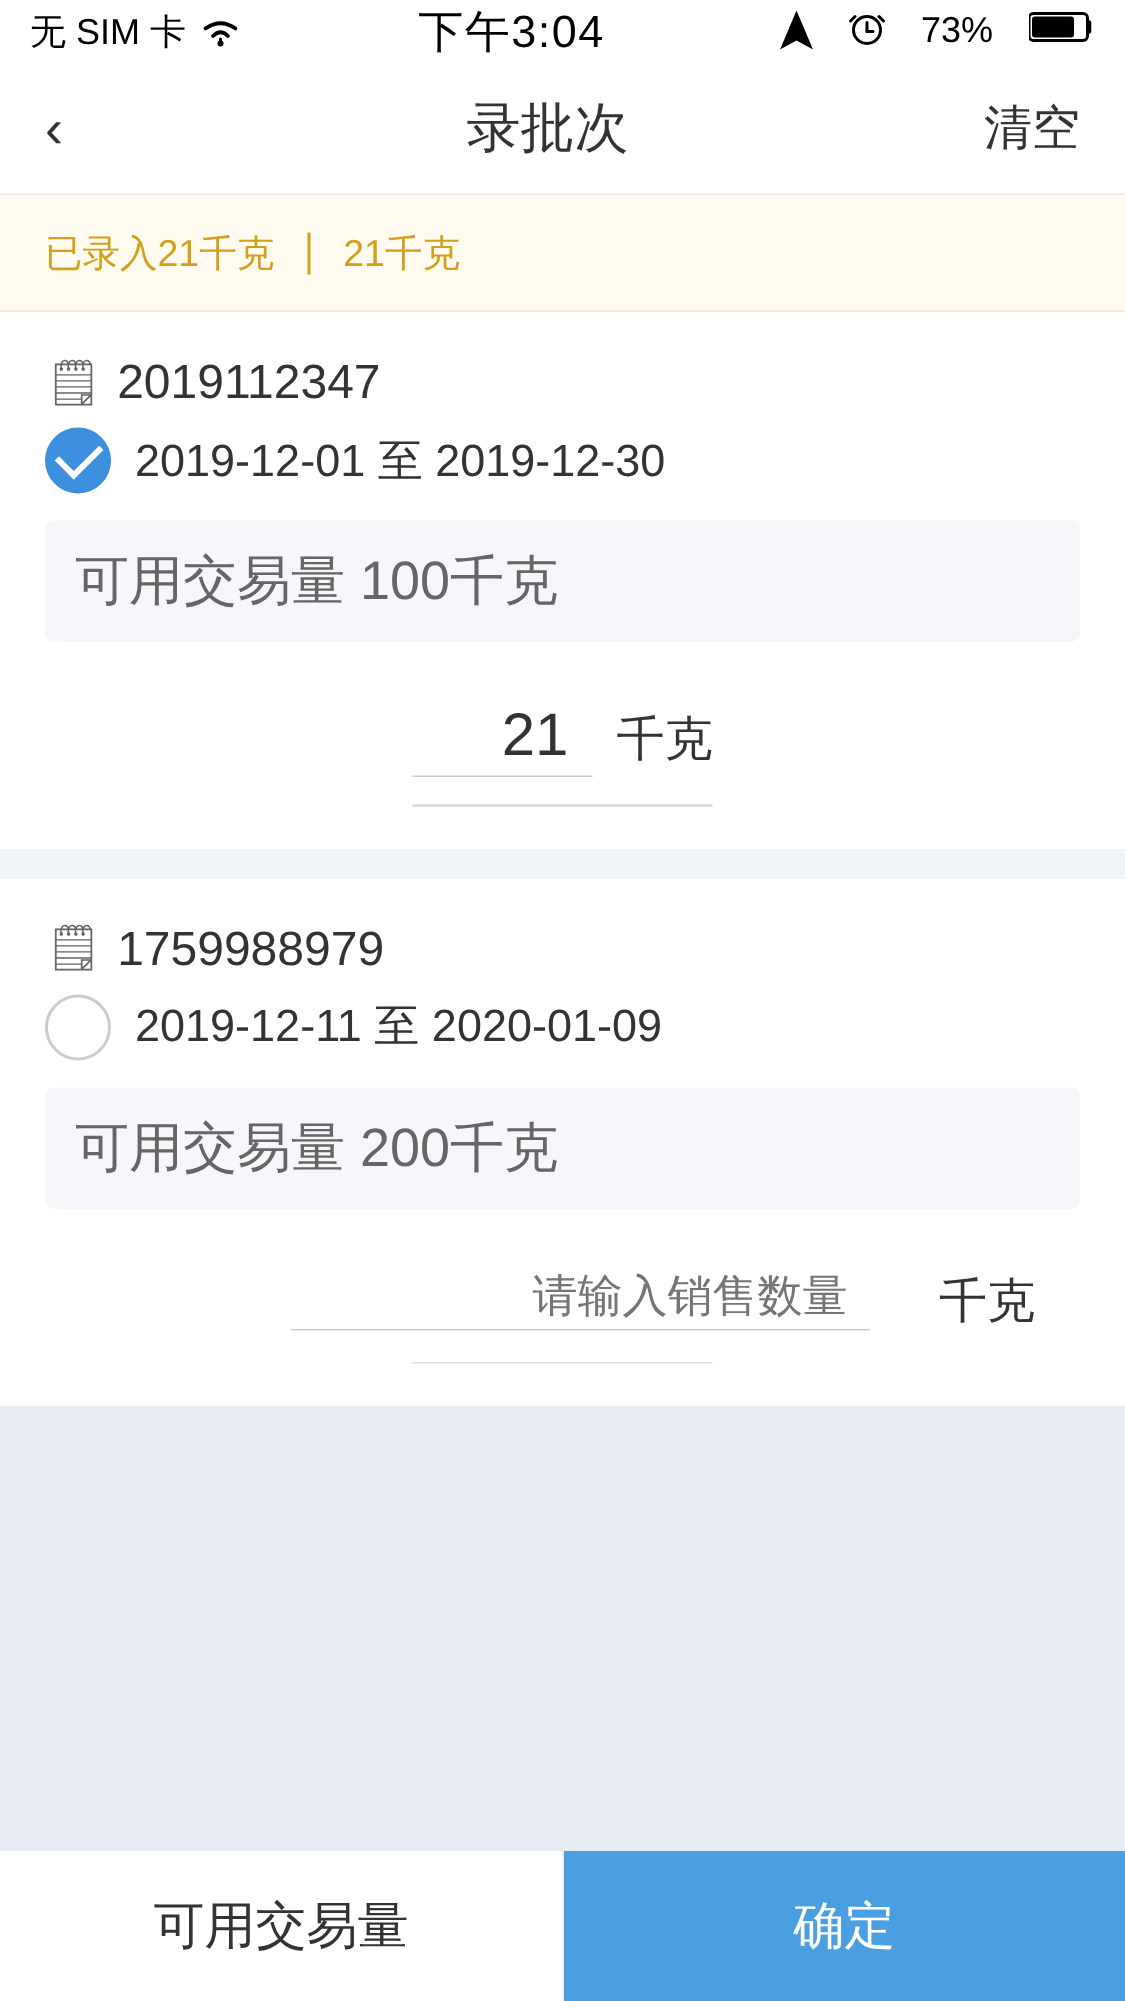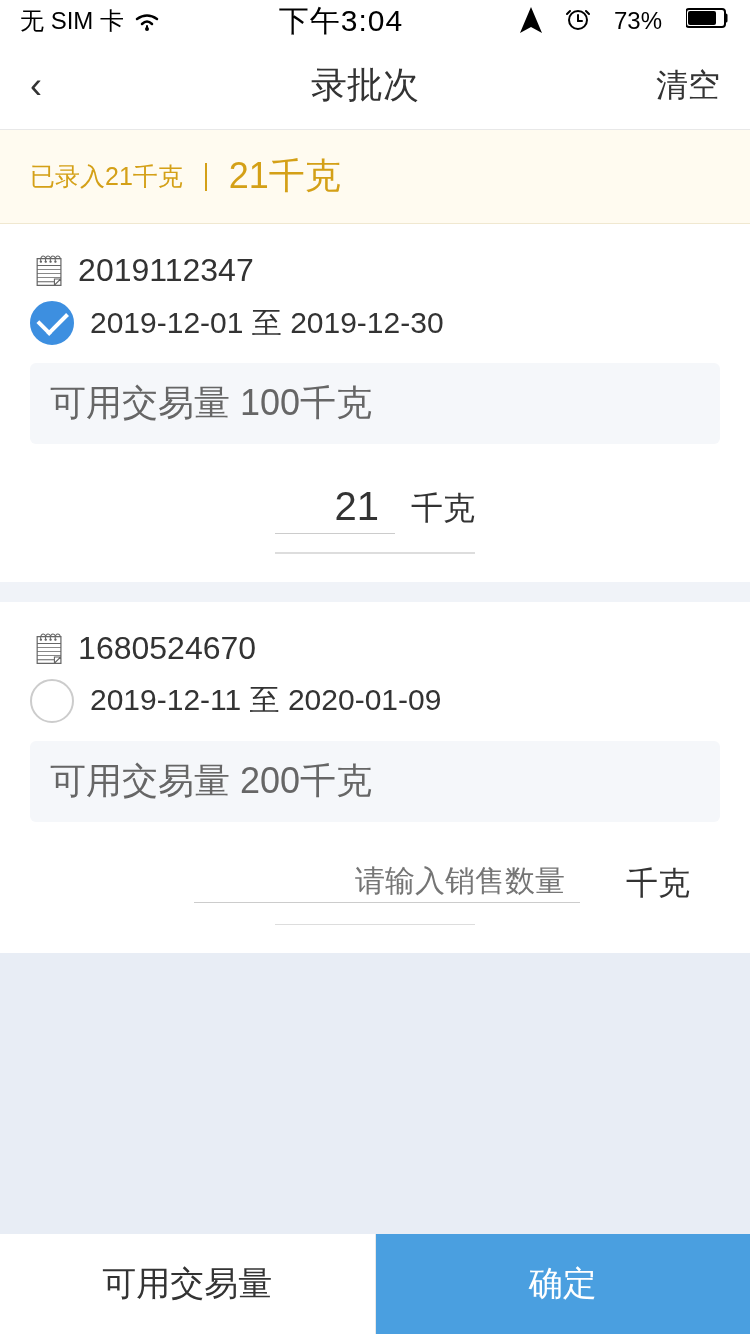--- a/index.html
+++ b/index.html
@@ -88,21 +88,21 @@
       font-size: 25px;
       color: #d4a017;
     }
     .info-banner-divider {
       width: 2px;
       height: 28px;
       background: #d4a017;
       margin: 0 22px;
     }
     .info-banner-value {
-      font-size: 36px;
+      font-size: 25px;
       color: #d4a017;
       font-weight: 500;
     }
 
     
     .card {
       background: #fff;
       margin: 0 0 0 0;
     }
 
@@ -346,21 +346,21 @@
       <span class="quantity-unit">千克</span>
     </div>
     <div class="divider-line"></div>
   </div>
 
   <div class="section-gap"></div>
 
   <div class="batch-item card">
     <div class="batch-item-header">
       <span class="batch-icon">🗒</span>
-      <span class="batch-id">1680524670</span>
+      <span class="batch-id">1759988979</span>
     </div>
     <div class="batch-date-row">
       <div class="radio-circle"></div>
       <span class="batch-date">2019-12-11 至 2020-01-09</span>
     </div>
     <div class="batch-available">可用交易量 200千克</div>
     <div class="input-row">
       <div class="input-underline">
         <input class="input-field" type="number" placeholder="请输入销售数量" style="">
       </div>

